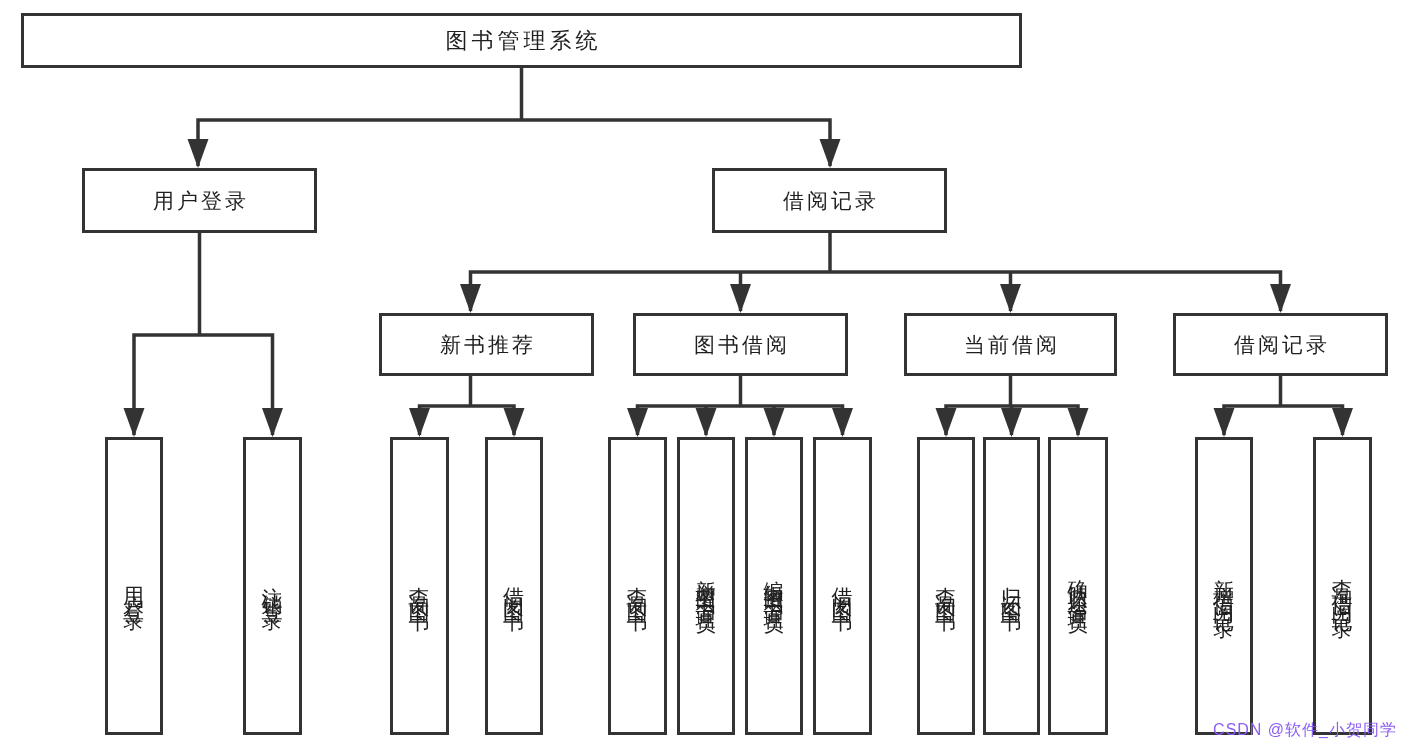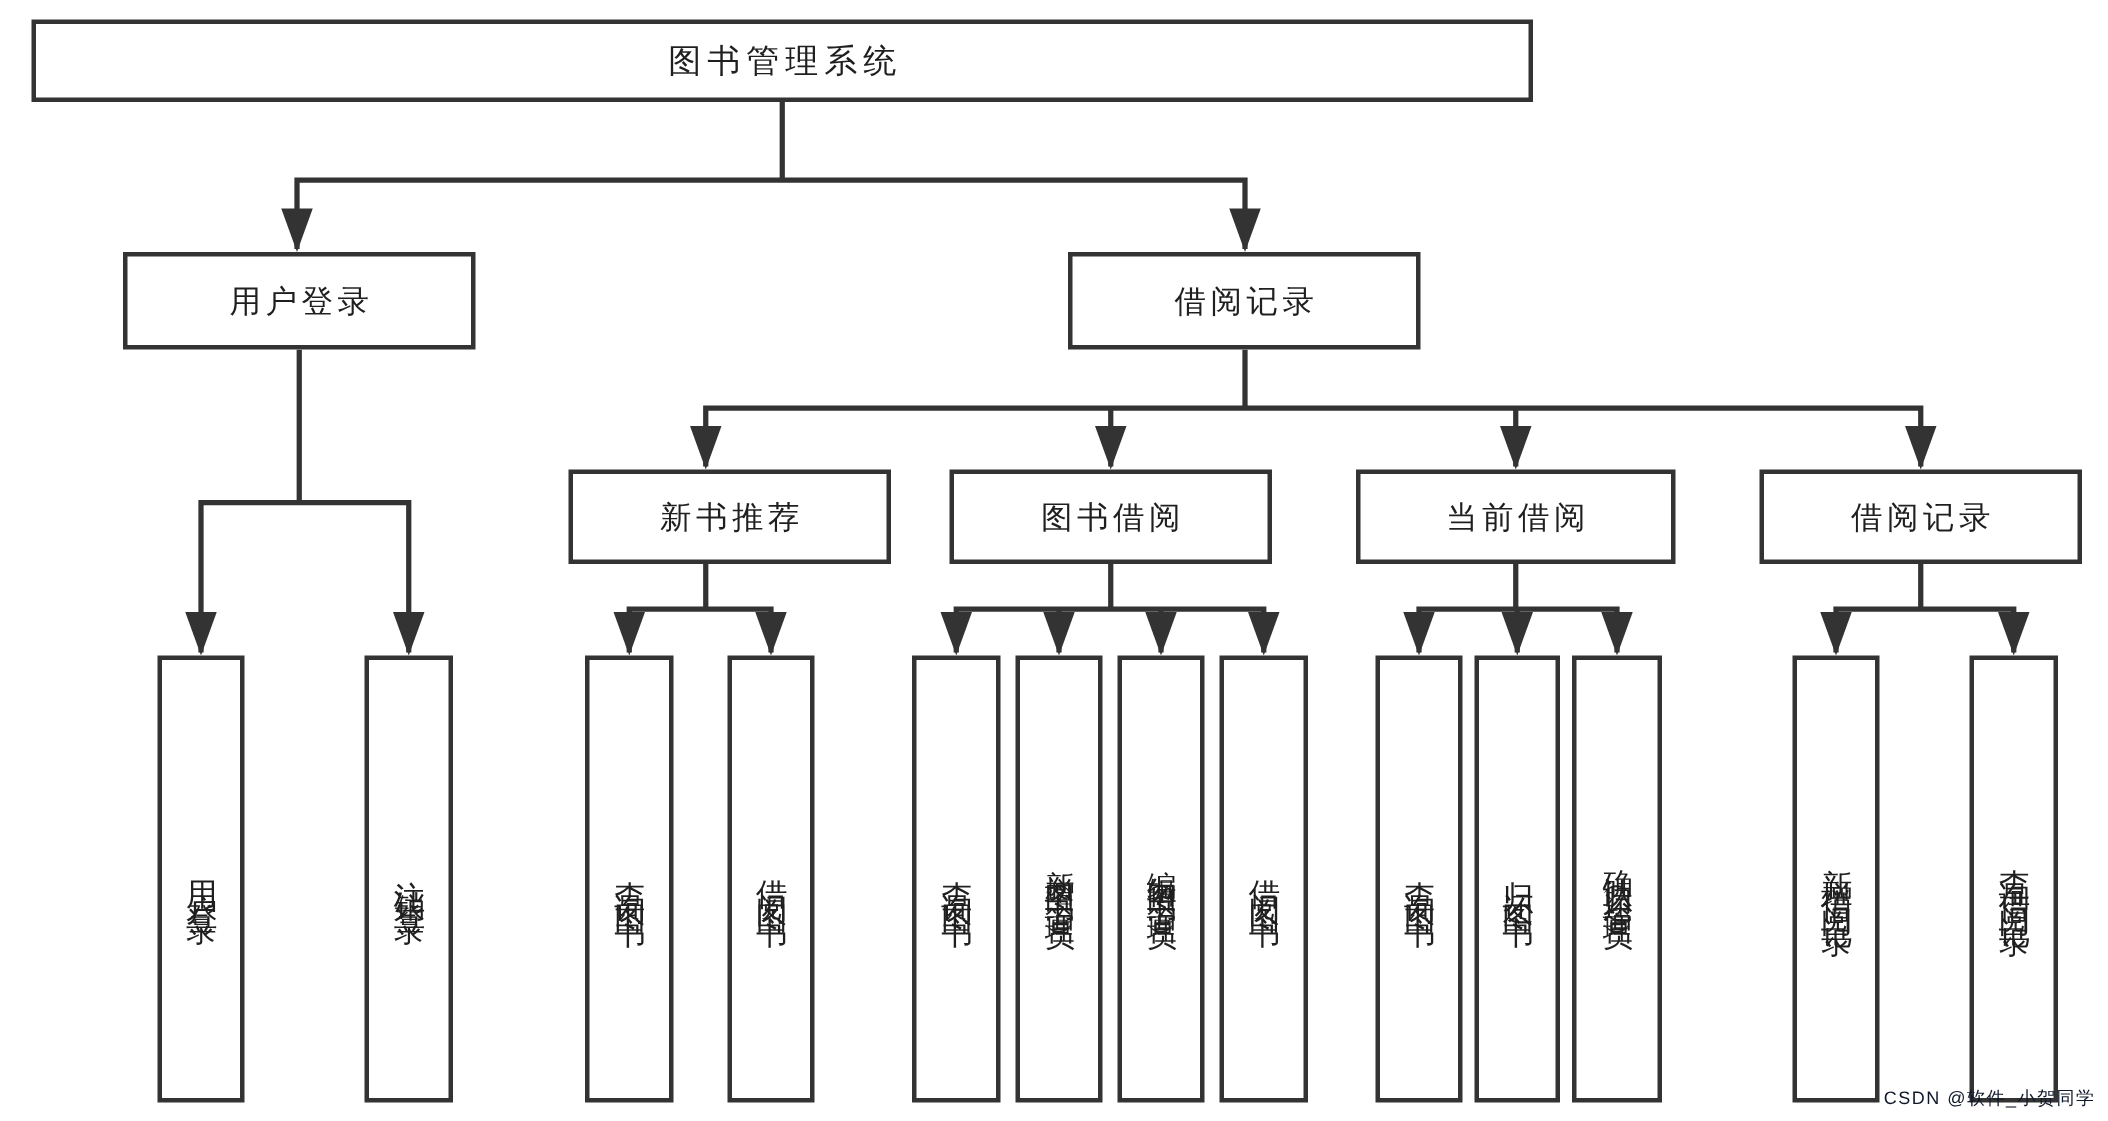--- a/index.html
+++ b/index.html
@@ -49,22 +49,22 @@
     white-space: nowrap;
   }
   .v-label.tight {
     font-size: 20px;
     letter-spacing: 5px;
   }
   .watermark {
     position: absolute;
     right: 8px;
     bottom: 6px;
-    font-size: 12px;
-    color: #0f172a;
+    font-size: 16px;
+    color: #8b5cf6;
     letter-spacing: 1px;
     white-space: nowrap;
   }
 </style>
 </head>
 <body>
 
 <div class="stage">
 
   <svg class="connectors" viewBox="0 0 1405 747" xmlns="http://www.w3.org/2000/svg">

